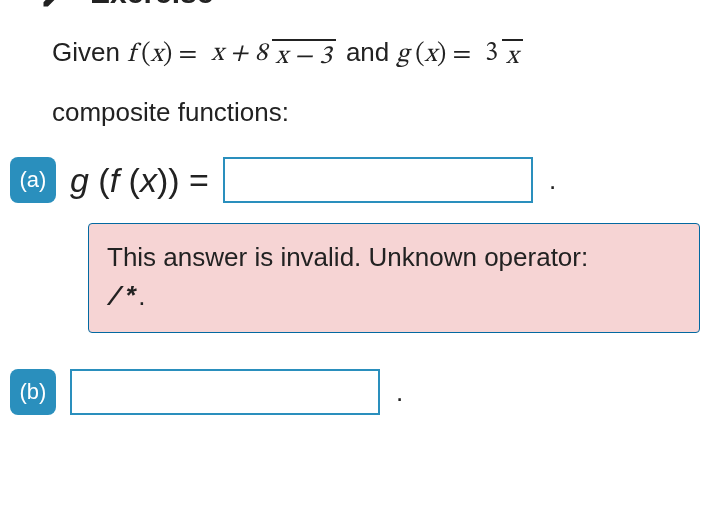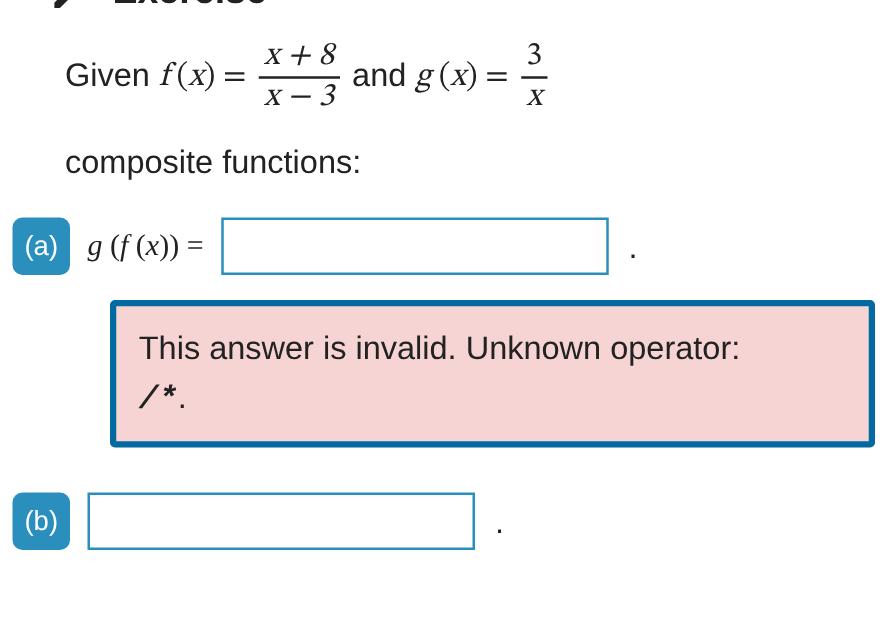--- a/index.html
+++ b/index.html
@@ -37,21 +37,21 @@
     font-weight: 800;
     font-size: 30px;
   }
   .prompt {
     padding: 18px 40px 0 52px;
     line-height: 1.6;
   }
   .math { font-family: 'Cambria Math','STIX Two Math','Latin Modern Math',serif; }
   .frac {
     display: inline-flex;
-    flex-direction: column;
+    flex-direction: row;
     align-items: center;
     vertical-align: middle;
     line-height: 1.05;
     margin: 0 4px;
   }
   .frac .num { padding: 0 4px 2px 4px; }
   .frac .den { border-top: 2px solid #222; padding: 2px 4px 0 4px; }
   .it { font-style: italic; }
   .qrow {
     display: flex;
@@ -65,37 +65,37 @@
     color: #fff;
     border-radius: 8px;
     width: 46px;
     height: 46px;
     display: flex;
     align-items: center;
     justify-content: center;
     font-size: 22px;
   }
   .eqlabel {
-    font-family: Liberation Serif, serif;
-    font-size: 24px;
+    font-family: Liberation Sans, sans-serif;
+    font-size: 34px;
   }
   .ans {
     border: 2px solid #2a8fbd;
     height: 46px;
     width: 310px;
     font-size: 22px;
     padding: 4px 8px;
     outline: none;
     background: #fff;
   }
   .period { margin-left: 2px; }
   .errbox {
     margin: 14px 8px 0 88px;
     background: #f6d4d4;
-    border: 5px solid #0369a1;
+    border: 1px solid #0369a1;
     border-radius: 4px;
     padding: 14px 18px;
     line-height: 1.5;
   }
   .mono { font-family: 'Courier New', monospace; font-weight: 700; font-style: italic; }
 </style>
 </head>
 <body>
 
 <div class="header">

